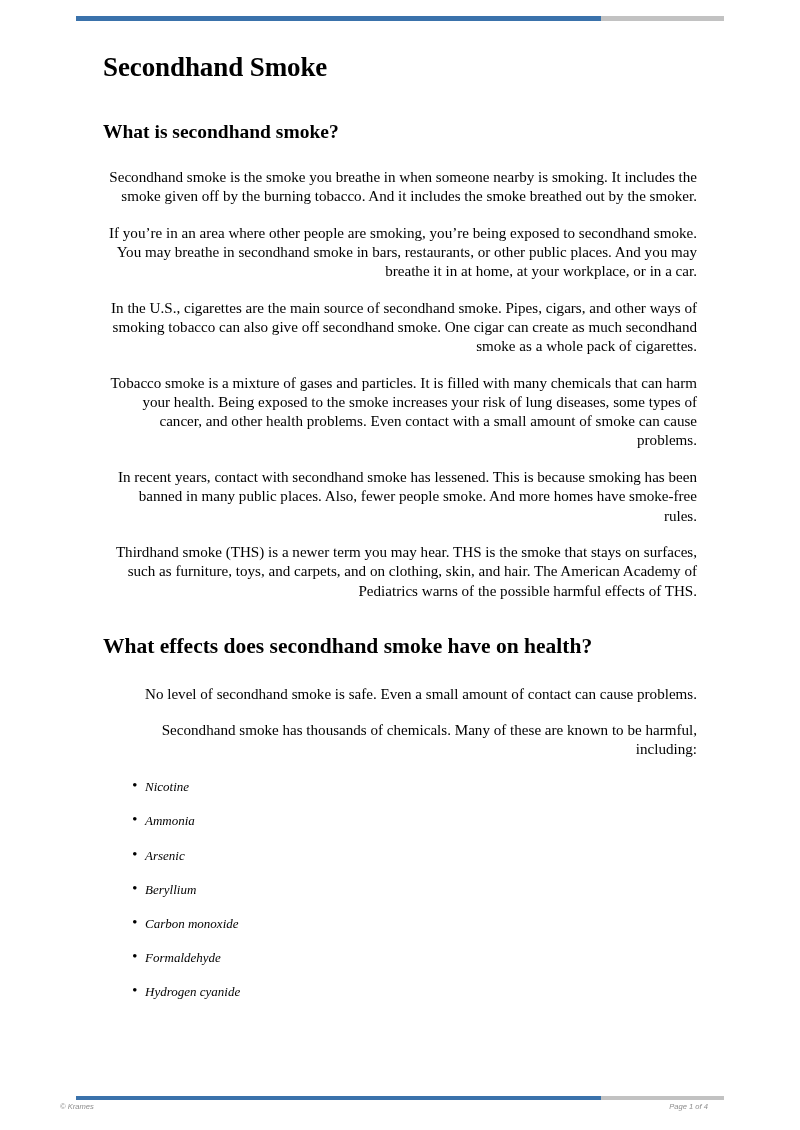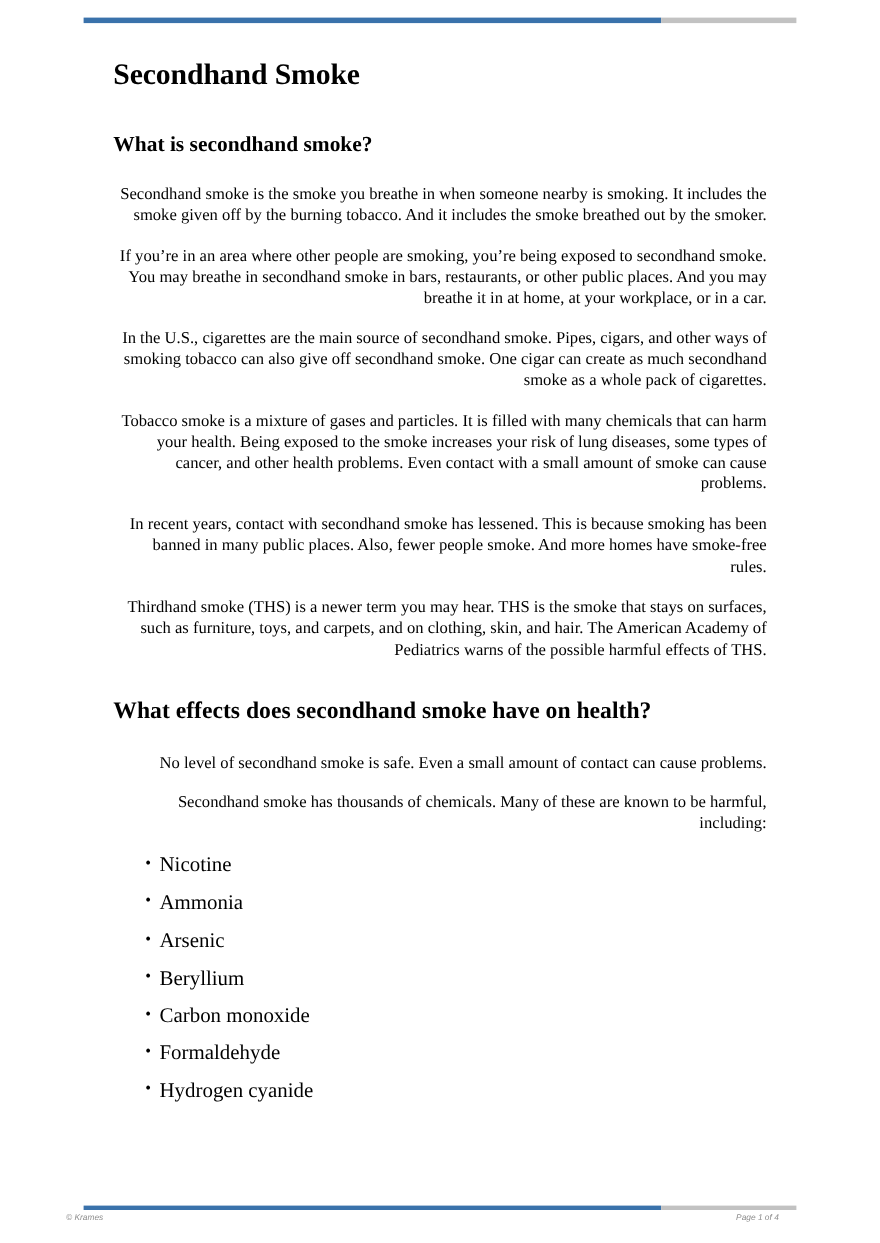--- a/index.html
+++ b/index.html
@@ -82,24 +82,25 @@
     text-align: right;
   }
 
   ul.chem-list {
     list-style: none;
     margin: 14px 0 0 0;
     padding: 0;
   }
   ul.chem-list li {
     position: relative;
-    font-size: 19px;
+    font-size: 13px;
     line-height: 19.2px;
     padding-left: 42px;
     margin-bottom: 15px;
+    font-style: italic;
   }
   ul.chem-list li::before {
     content: "\2022";
     position: absolute;
     left: 29px;
     top: -1px;
     font-size: 15px;
   }
 
   

